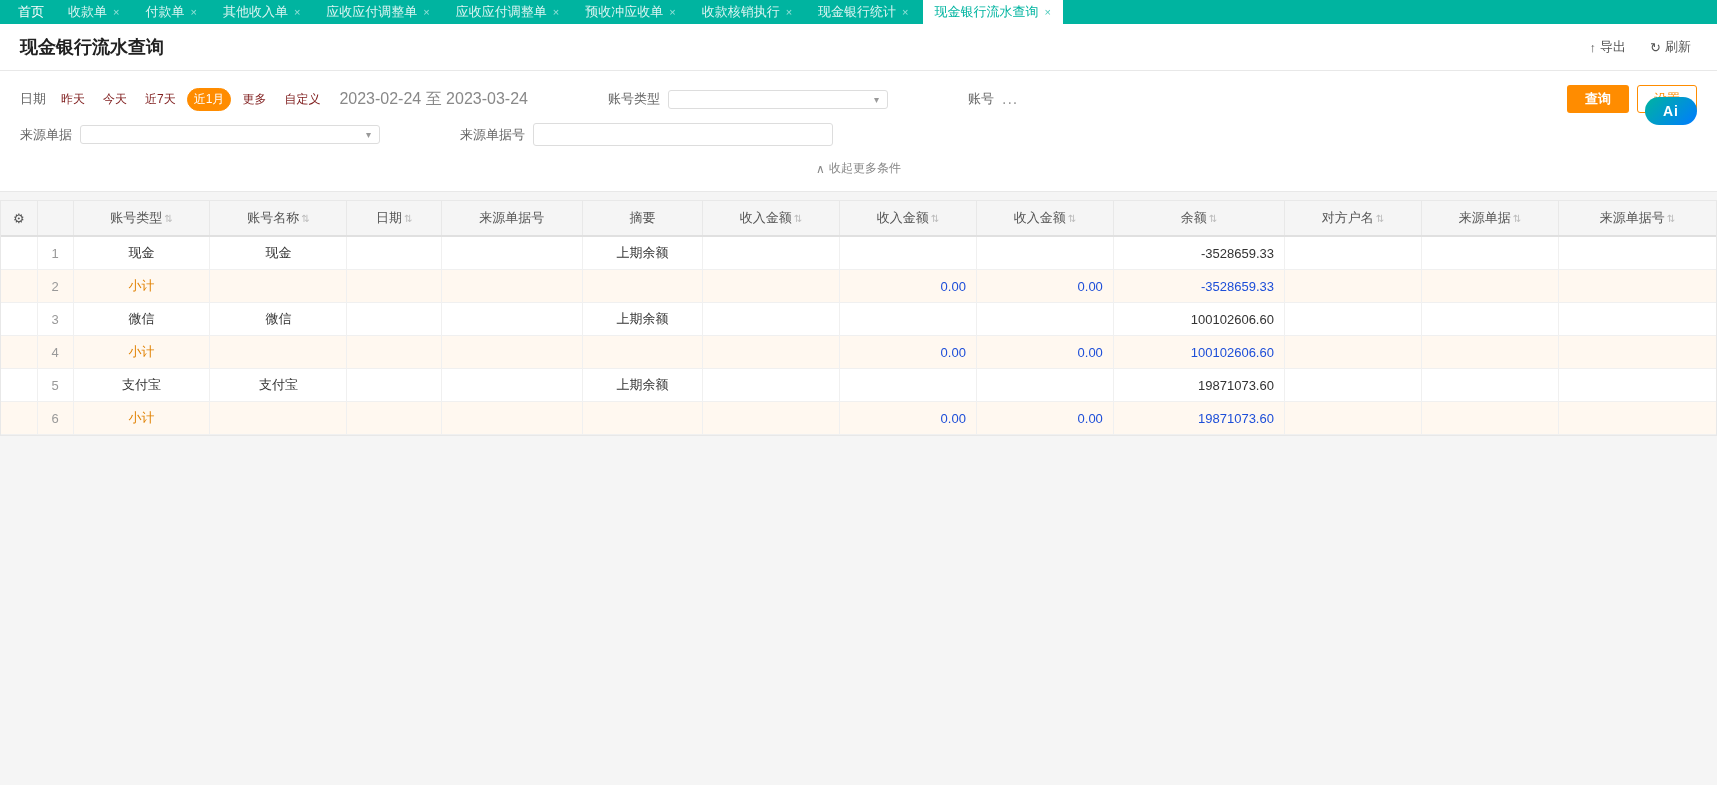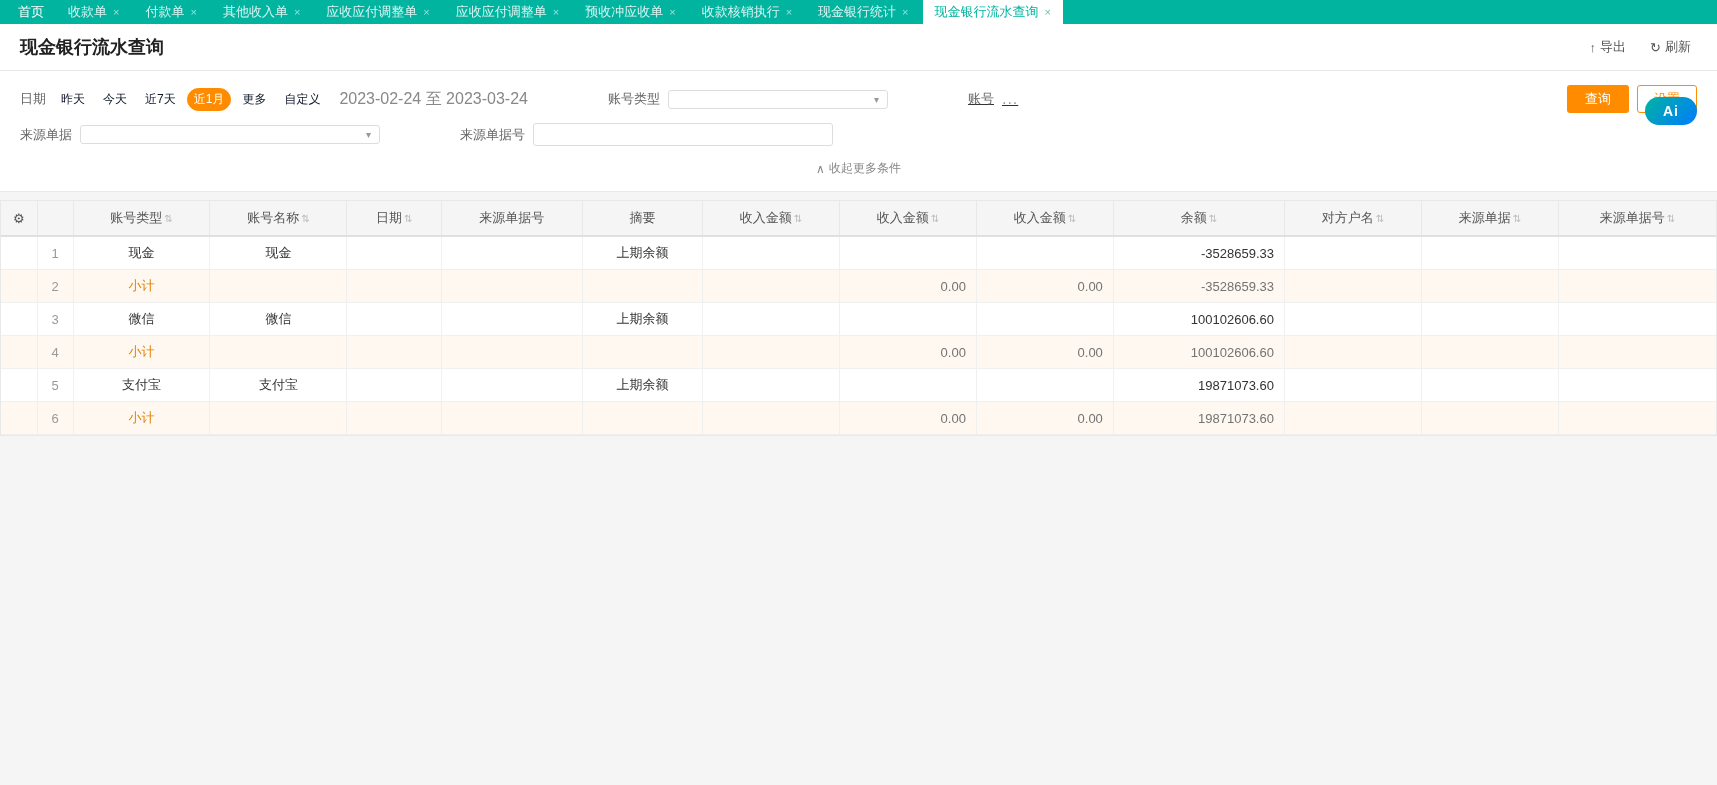--- a/index.html
+++ b/index.html
@@ -97,21 +97,21 @@
       font-size: 13px;
     }
     .date-shortcuts {
       display: flex;
       align-items: center;
       gap: 4px;
     }
     .date-btn {
       padding: 2px 6px;
       font-size: 12px;
-      color: #0f172a;
+      color: #7f1d1d;
       cursor: pointer;
       border: 1px solid transparent;
       border-radius: 3px;
       background: none;
     }
     .date-btn.active {
       background: #ff8c00;
       color: #fff;
       border-radius: 12px;
       border-color: #ff8c00;
@@ -151,20 +151,21 @@
       letter-spacing: 1px;
     }
     .query-btn {
       background: #ff8c00;
       color: #fff;
       border: none;
       border-radius: 3px;
       padding: 5px 18px;
       font-size: 13px;
       cursor: pointer;
+      font-weight: bold;
     }
     .settings-btn {
       background: #fff;
       color: #ff8c00;
       border: 1px solid #ff8c00;
       border-radius: 3px;
       padding: 4px 16px;
       font-size: 13px;
       cursor: pointer;
     }
@@ -211,21 +212,21 @@
       padding: 7px 10px;
       text-align: center;
       border-right: 1px solid #f0f0f0;
       border-bottom: 1px solid #f0f0f0;
       color: #333;
     }
     .data-table td:last-child { border-right: none; }
     .row-subtotal {
       background: #fff8f0 !important;
     }
-    .row-subtotal td { color: #737373; }
+    .row-subtotal td { color: #1d4ed8; }
     .negative-val { color: #e04545; margin-left: 8px; }
     .gear-th {
       width: 36px;
       text-align: center;
     }
 
     
     .ai-btn {
       position: fixed;
       top: 97px;
@@ -318,21 +319,21 @@
     </div>
 
     <div class="filter-item" style="margin-left:60px;">
       <span class="filter-label">账号类型</span>
       <div class="filter-select" style="min-width:220px;">
         <span></span>
         <span class="arrow">▾</span>
       </div>
     </div>
 
-    <div class="filter-item" style="margin-left:60px;text-decoration:underline;">
+    <div class="filter-item" style="margin-left:60px;">
       <span class="filter-label">账号</span>
       <span class="ellipsis-btn">...</span>
     </div>
 
     <div style="margin-left:auto;display:flex;gap:8px;align-items:center;">
       <button class="query-btn">查询</button>
       <button class="settings-btn">设置</button>
     </div>
   </div>
 

